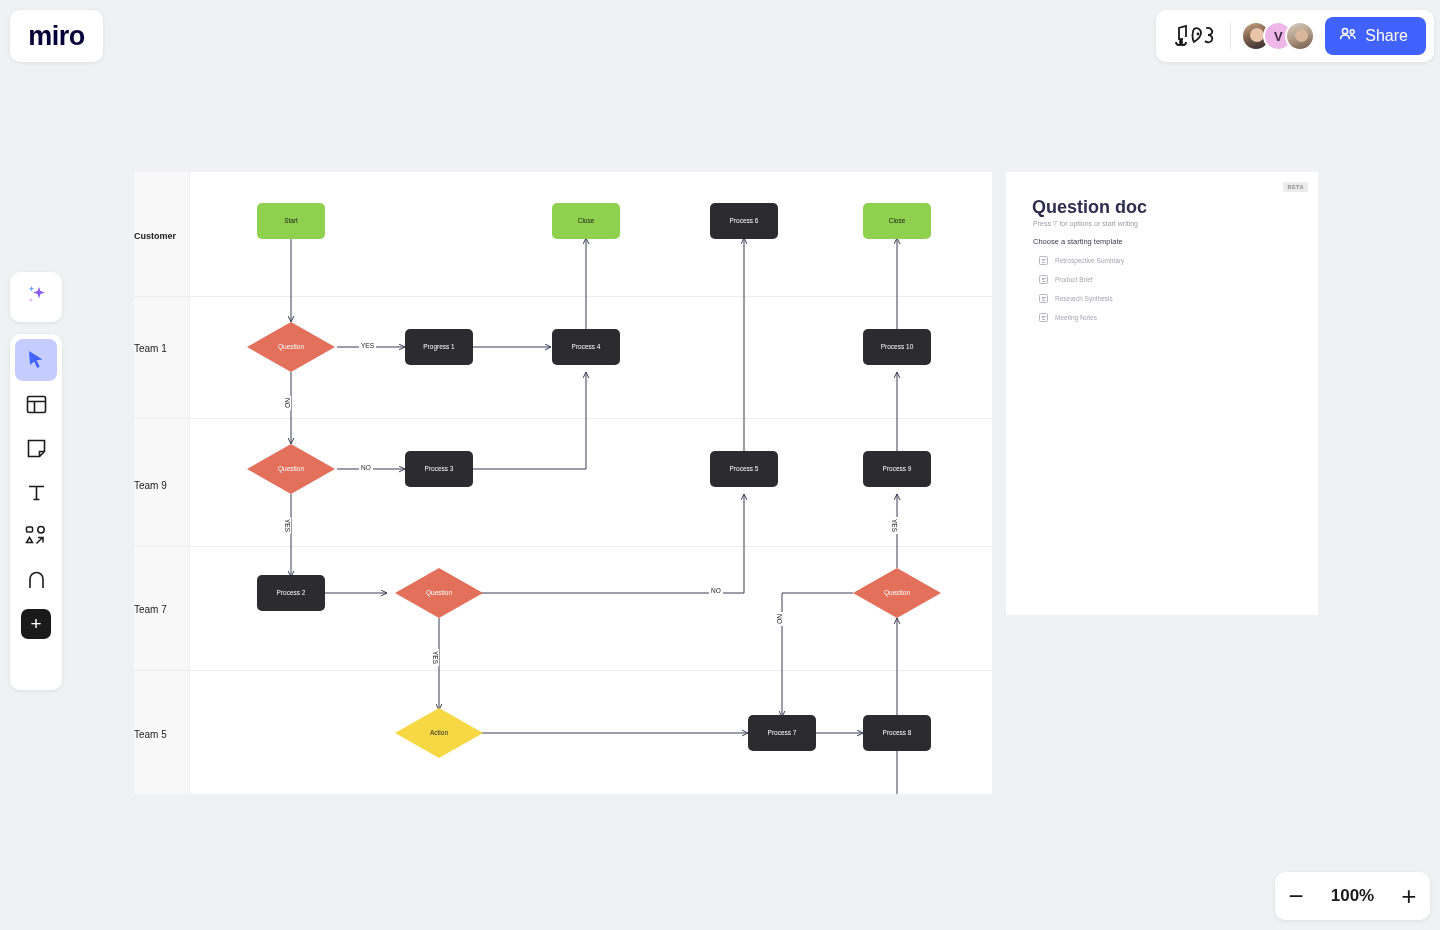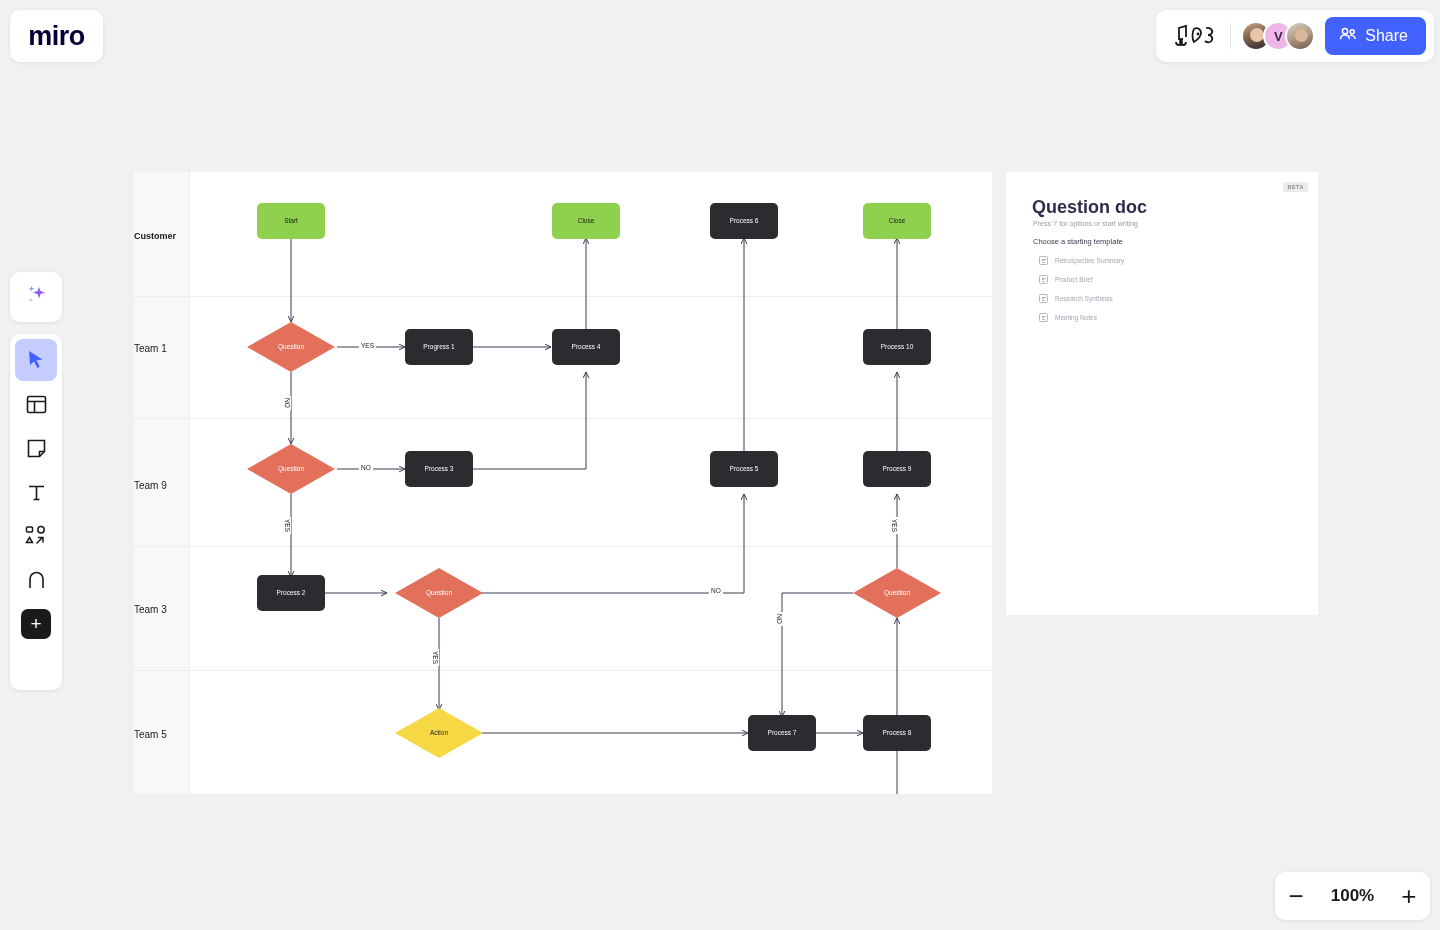--- a/index.html
+++ b/index.html
@@ -273,21 +273,21 @@
     <div class="lane-label-col"></div>
 
     <div class="lane-sep" style="top:124px"></div>
     <div class="lane-sep" style="top:246px"></div>
     <div class="lane-sep" style="top:374px"></div>
     <div class="lane-sep" style="top:498px"></div>
 
     <div class="lane-label" style="top:59px;font-weight:700">Customer</div>
     <div class="lane-label" style="top:171px;font-size:10px">Team 1</div>
     <div class="lane-label" style="top:308px;font-size:10px">Team 9</div>
-    <div class="lane-label" style="top:432px;font-size:10px">Team 3</div>
+    <div class="lane-label" style="top:432px;font-size:10px">Team 7</div>
     <div class="lane-label" style="top:557px;font-size:10px">Team 5</div>
 
     <svg class="flow-svg">
       <defs>
         <marker id="ah" markerWidth="7" markerHeight="7" refX="6" refY="3.5" orient="auto">
           <path d="M0,0.6 L6,3.5 L0,6.4" fill="none" stroke="#3d3d54" stroke-width="1"></path>
         </marker>
       </defs>
       <g stroke="#3d3d54" stroke-width="1" fill="none">
 

